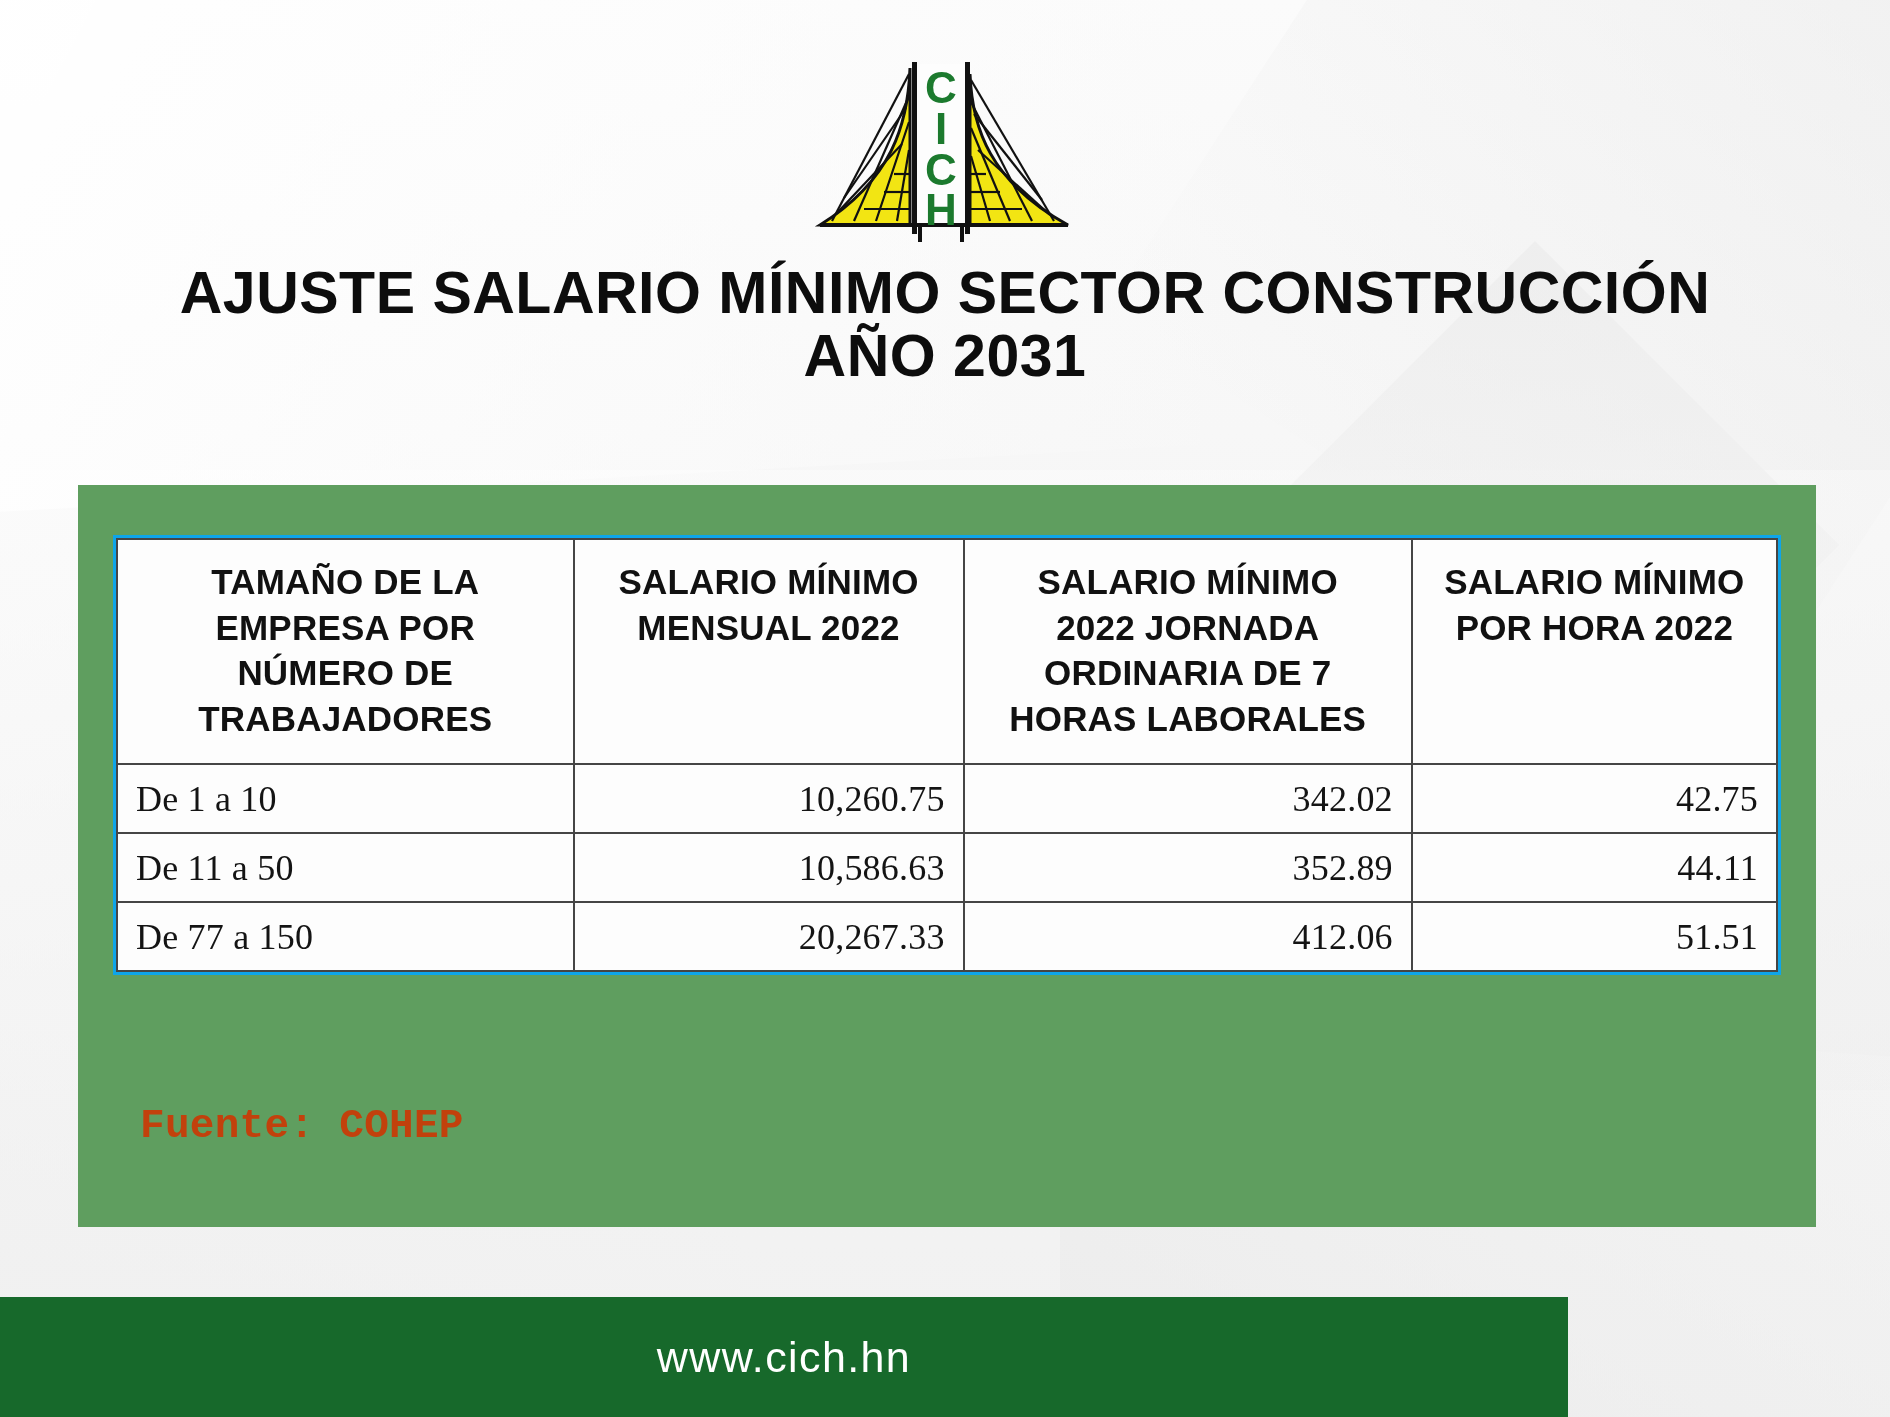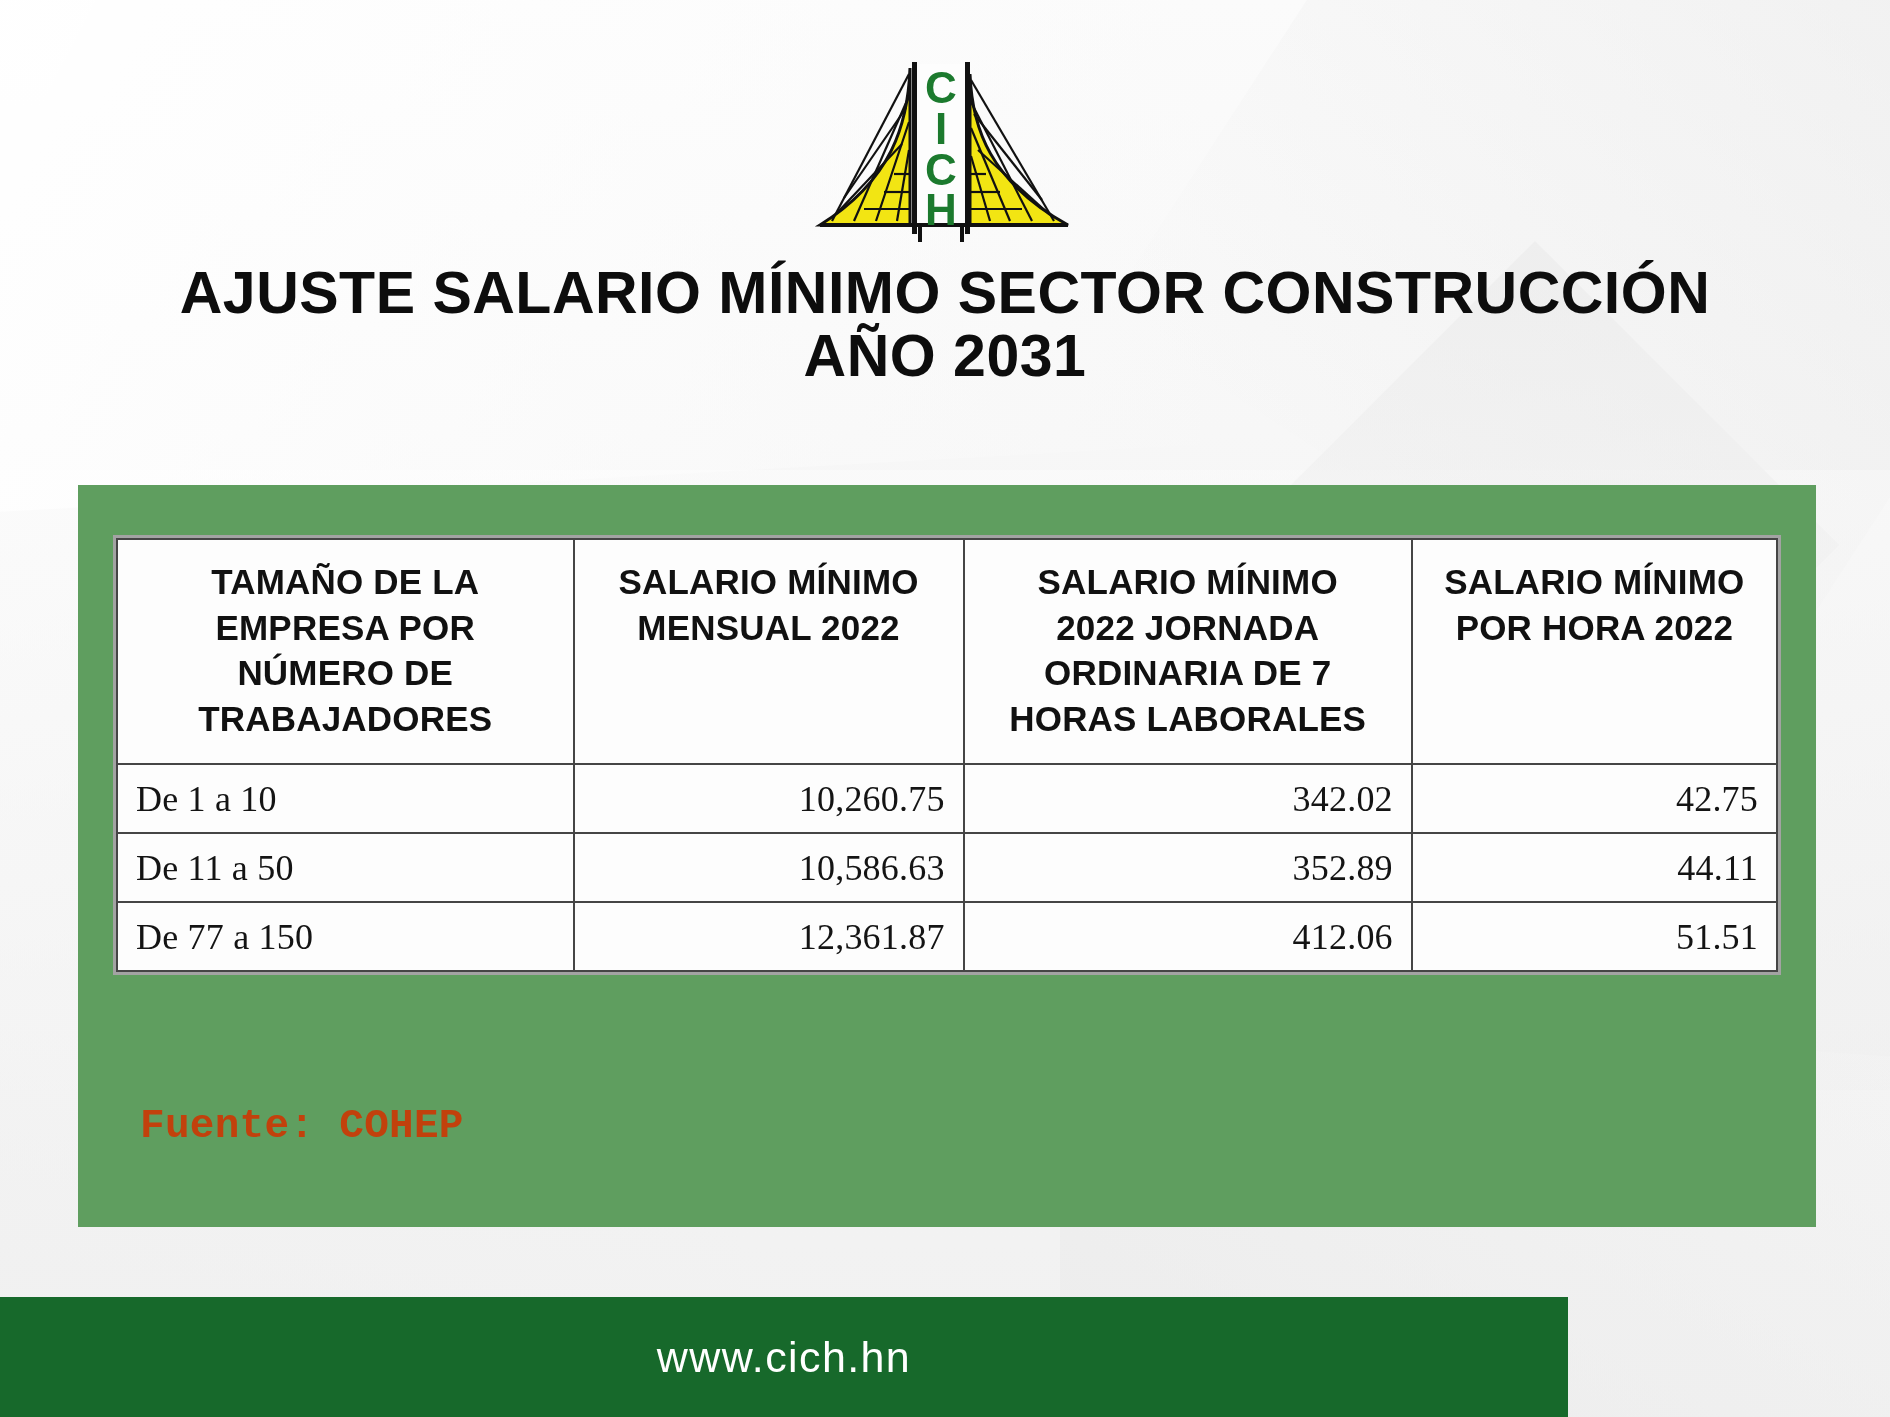--- a/index.html
+++ b/index.html
@@ -102,21 +102,21 @@
     background: #5f9e5f;
   }
 
   
   #table-shell {
     position: absolute;
     left: 113px;
     top: 535px;
     width: 1668px;
     background: #ffffff;
-    border: 3px solid #a3a3a3;
+    border: 3px solid #0ea5e9;
   }
   table#salary-table {
     width: 100%;
     border-collapse: collapse;
     table-layout: fixed;
     background: #fdfdfd;
   }
   table#salary-table col.c1 { width: 27.5%; }
   table#salary-table col.c2 { width: 23.5%; }
   table#salary-table col.c3 { width: 27%; }
@@ -294,21 +294,21 @@
           <td class="num">42.75</td>
         </tr>
         <tr>
           <td class="label">De 11 a 50</td>
           <td class="num">10,586.63</td>
           <td class="num">352.89</td>
           <td class="num">44.11</td>
         </tr>
         <tr>
           <td class="label">De 77 a 150</td>
-          <td class="num">12,361.87</td>
+          <td class="num">20,267.33</td>
           <td class="num">412.06</td>
           <td class="num">51.51</td>
         </tr>
       </tbody>
     </table>
   </div>
 
   <div id="source-note">Fuente: COHEP</div>
 
   <div id="footer-bar">

